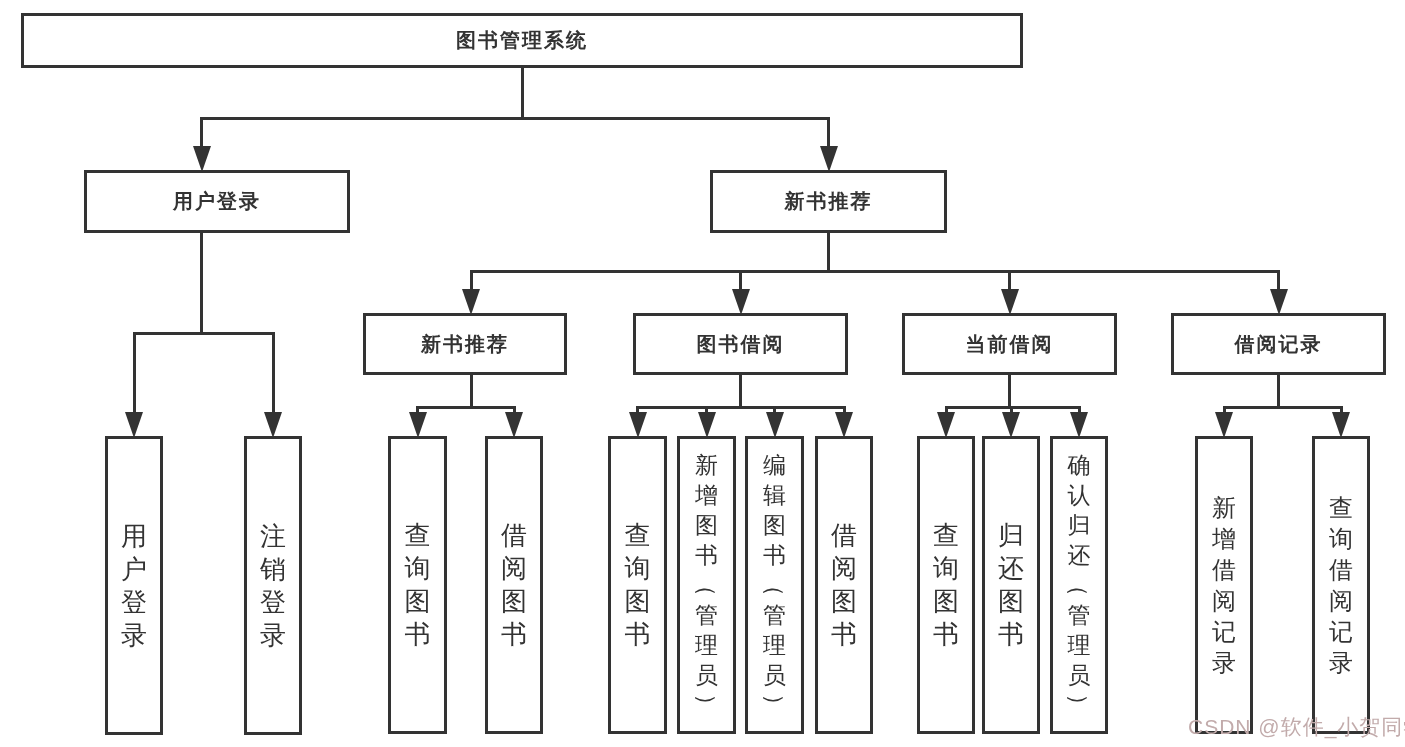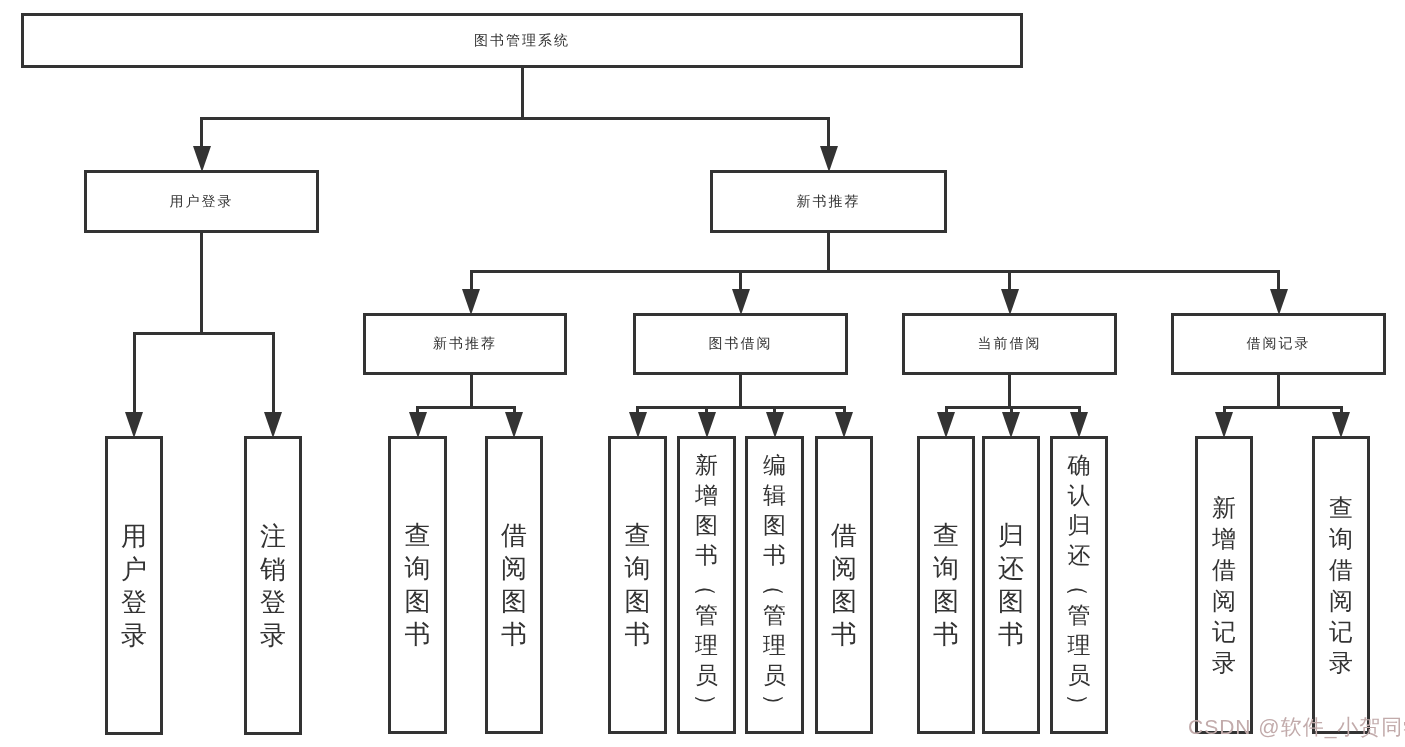--- a/index.html
+++ b/index.html
@@ -5,21 +5,21 @@
   html,body{margin:0;padding:0;background:#fff;}
   #canvas{
     position:relative;width:1405px;height:747px;background:var(--bg,#fff);
     font-family:"Liberation Sans",sans-serif;overflow:hidden;
   }
   .box{
     position:absolute;box-sizing:border-box;border:3px solid var(--line,#333);
     background:#fff;display:flex;align-items:center;justify-content:center;
     color:var(--text,#333);z-index:2;
   }
-  .box.h{font-size:14px;letter-spacing:2px;white-space:nowrap;font-weight:400;}
+  .box.h{font-size:20px;letter-spacing:2px;white-space:nowrap;font-weight:700;}
   .box.v{flex-direction:column;}
   .v .lblv{display:flex;flex-direction:column;align-items:center;width:100%;}
   .char{display:block;text-align:center;width:100%;}
   .v4 .char{font-size:26px;line-height:33px;}
   .v6 .char{font-size:24px;line-height:31px;}
   .v9 .char{font-size:23px;line-height:30px;}
   .char.paren{transform:rotate(90deg);}
   .cline{position:absolute;background:var(--line,#333);z-index:1;}
   .ahead{
     position:absolute;width:0;height:0;z-index:1;
@@ -85,21 +85,21 @@
     <div class="ahead" style="left: 1070px; top: 412px;"></div>
     <div class="cline" style="left: 1277px; top: 373px; width: 3px; height: 34px;"></div>
     <div class="cline" style="left: 1222.5px; top: 405.5px; width: 120px; height: 3px;"></div>
     <div class="cline" style="left: 1222.5px; top: 407px; width: 3px; height: 19px;"></div>
     <div class="ahead" style="left: 1215px; top: 412px;"></div>
     <div class="cline" style="left: 1339.5px; top: 407px; width: 3px; height: 19px;"></div>
     <div class="ahead" style="left: 1332px; top: 412px;"></div>
     <div class="box h" style="left: 21px; top: 13px; width: 1002px; height: 55px;">
       <span>图书管理系统</span>
     </div>
-    <div class="box h" style="left: 84px; top: 170px; width: 235px; height: 63px;">
+    <div class="box h" style="left: 84px; top: 170px; width: 266px; height: 63px;">
       <span>用户登录</span>
     </div>
     <div class="box h" style="left: 710px; top: 170px; width: 237px; height: 63px;">
       <span>新书推荐</span>
     </div>
     <div class="box h" style="left: 363px; top: 313px; width: 204px; height: 62px;">
       <span>新书推荐</span>
     </div>
     <div class="box h" style="left: 633px; top: 313px; width: 215px; height: 62px;">
       <span>图书借阅</span>

